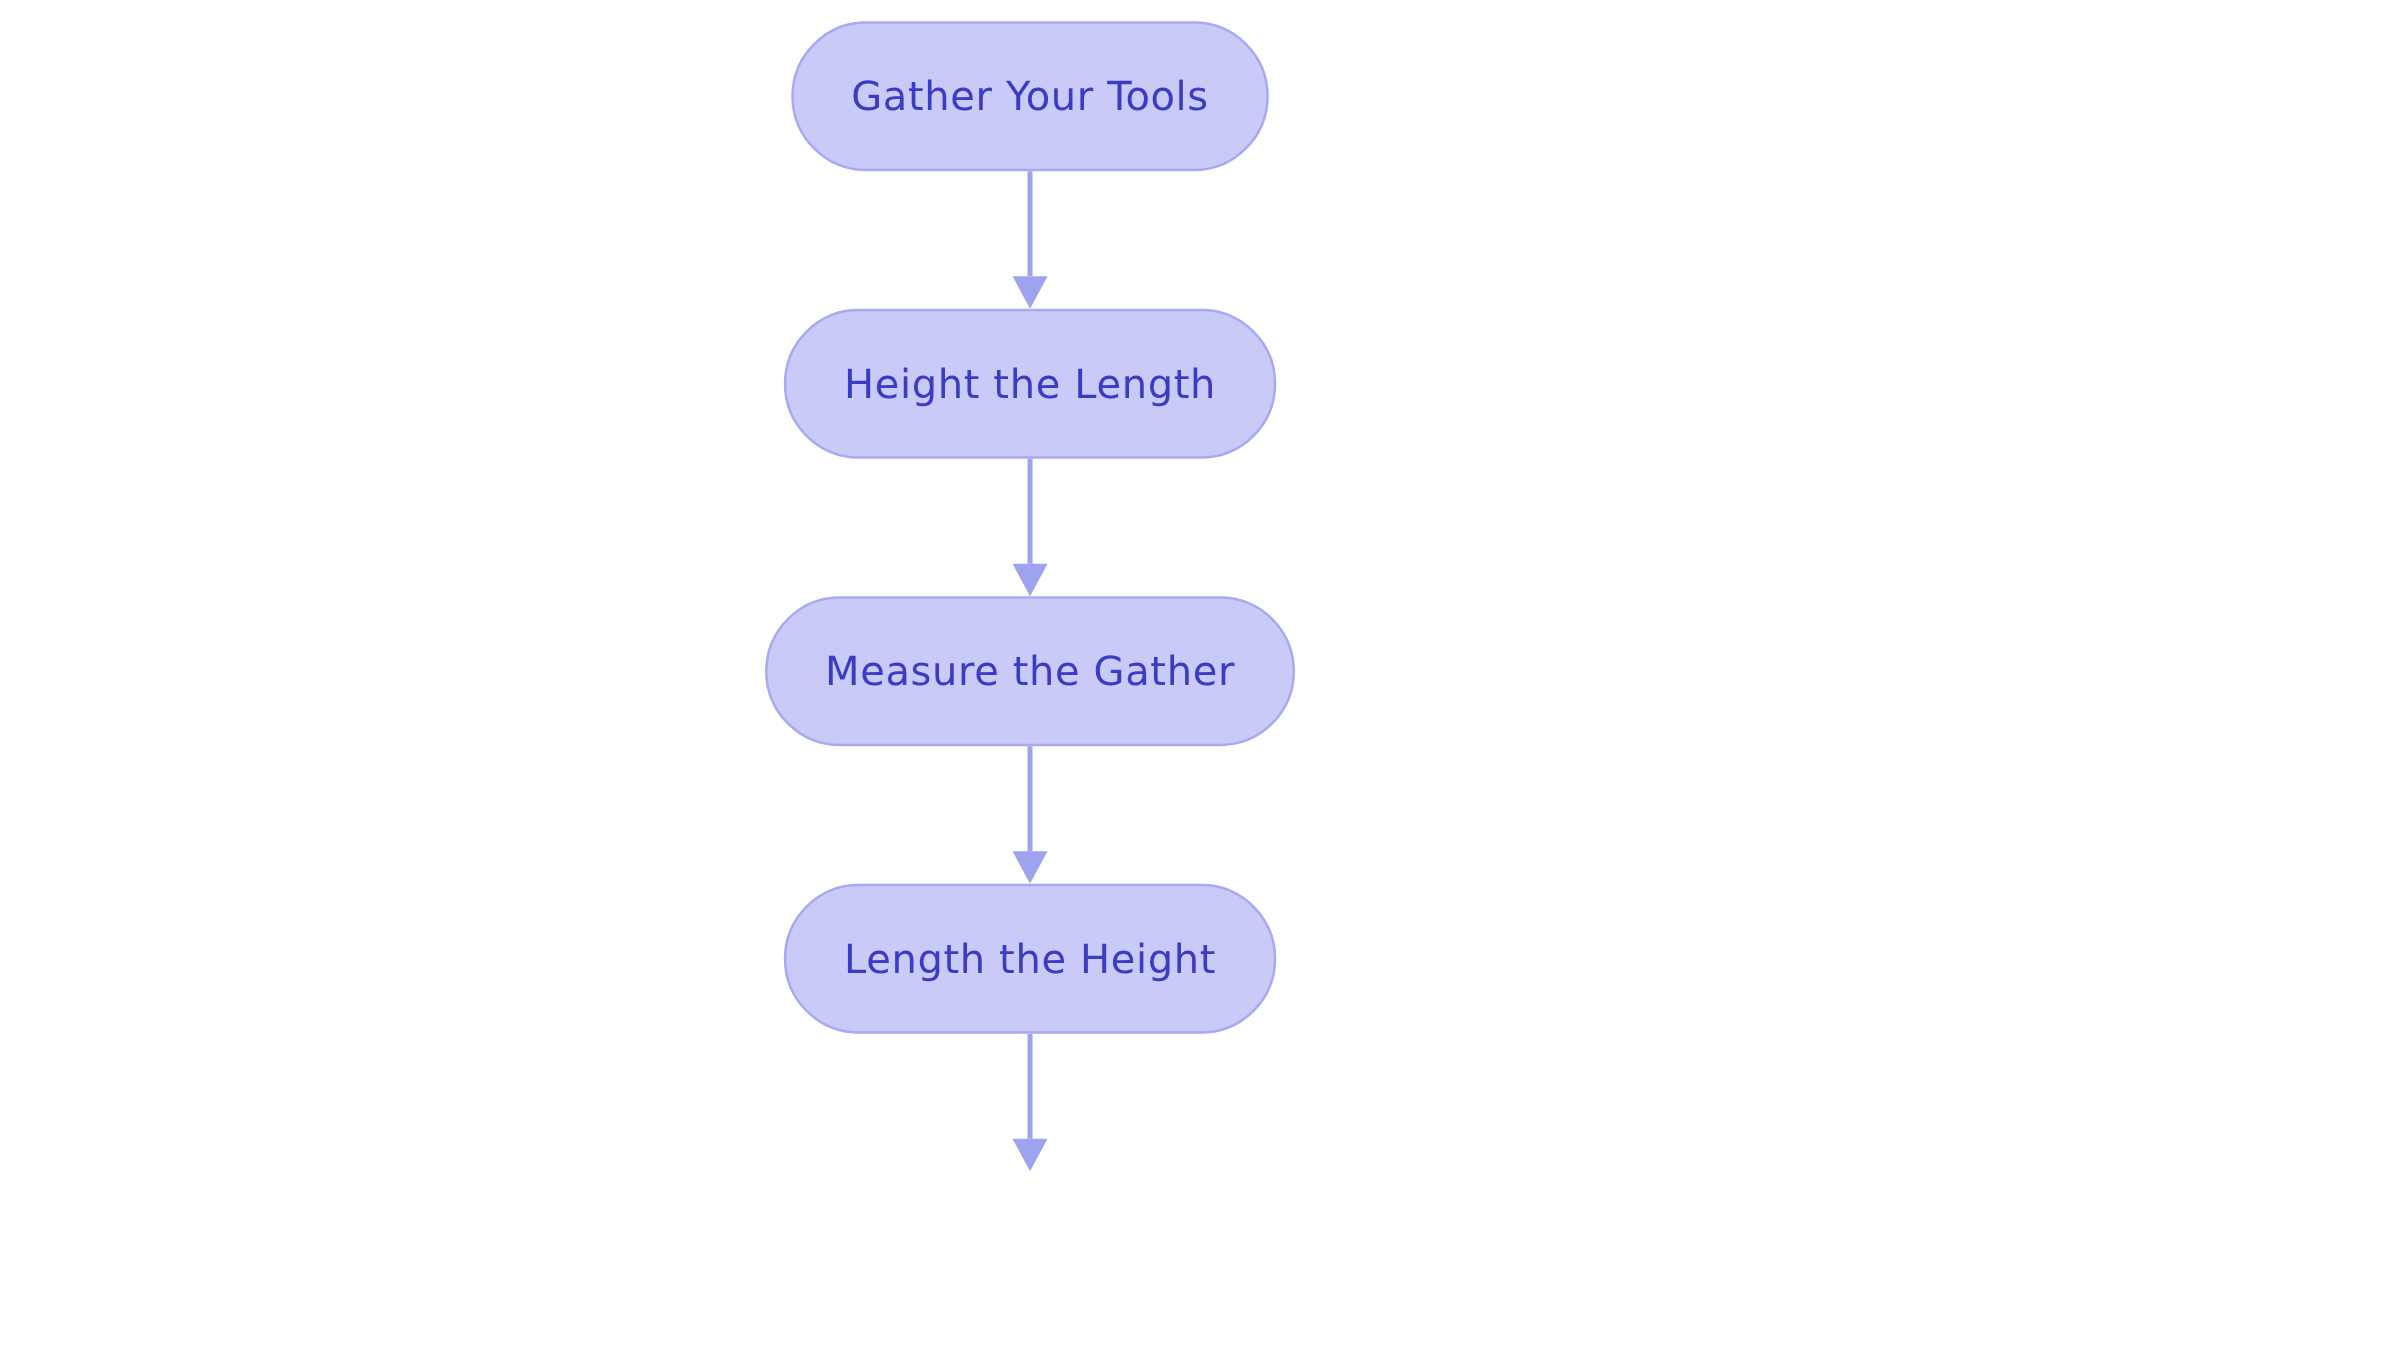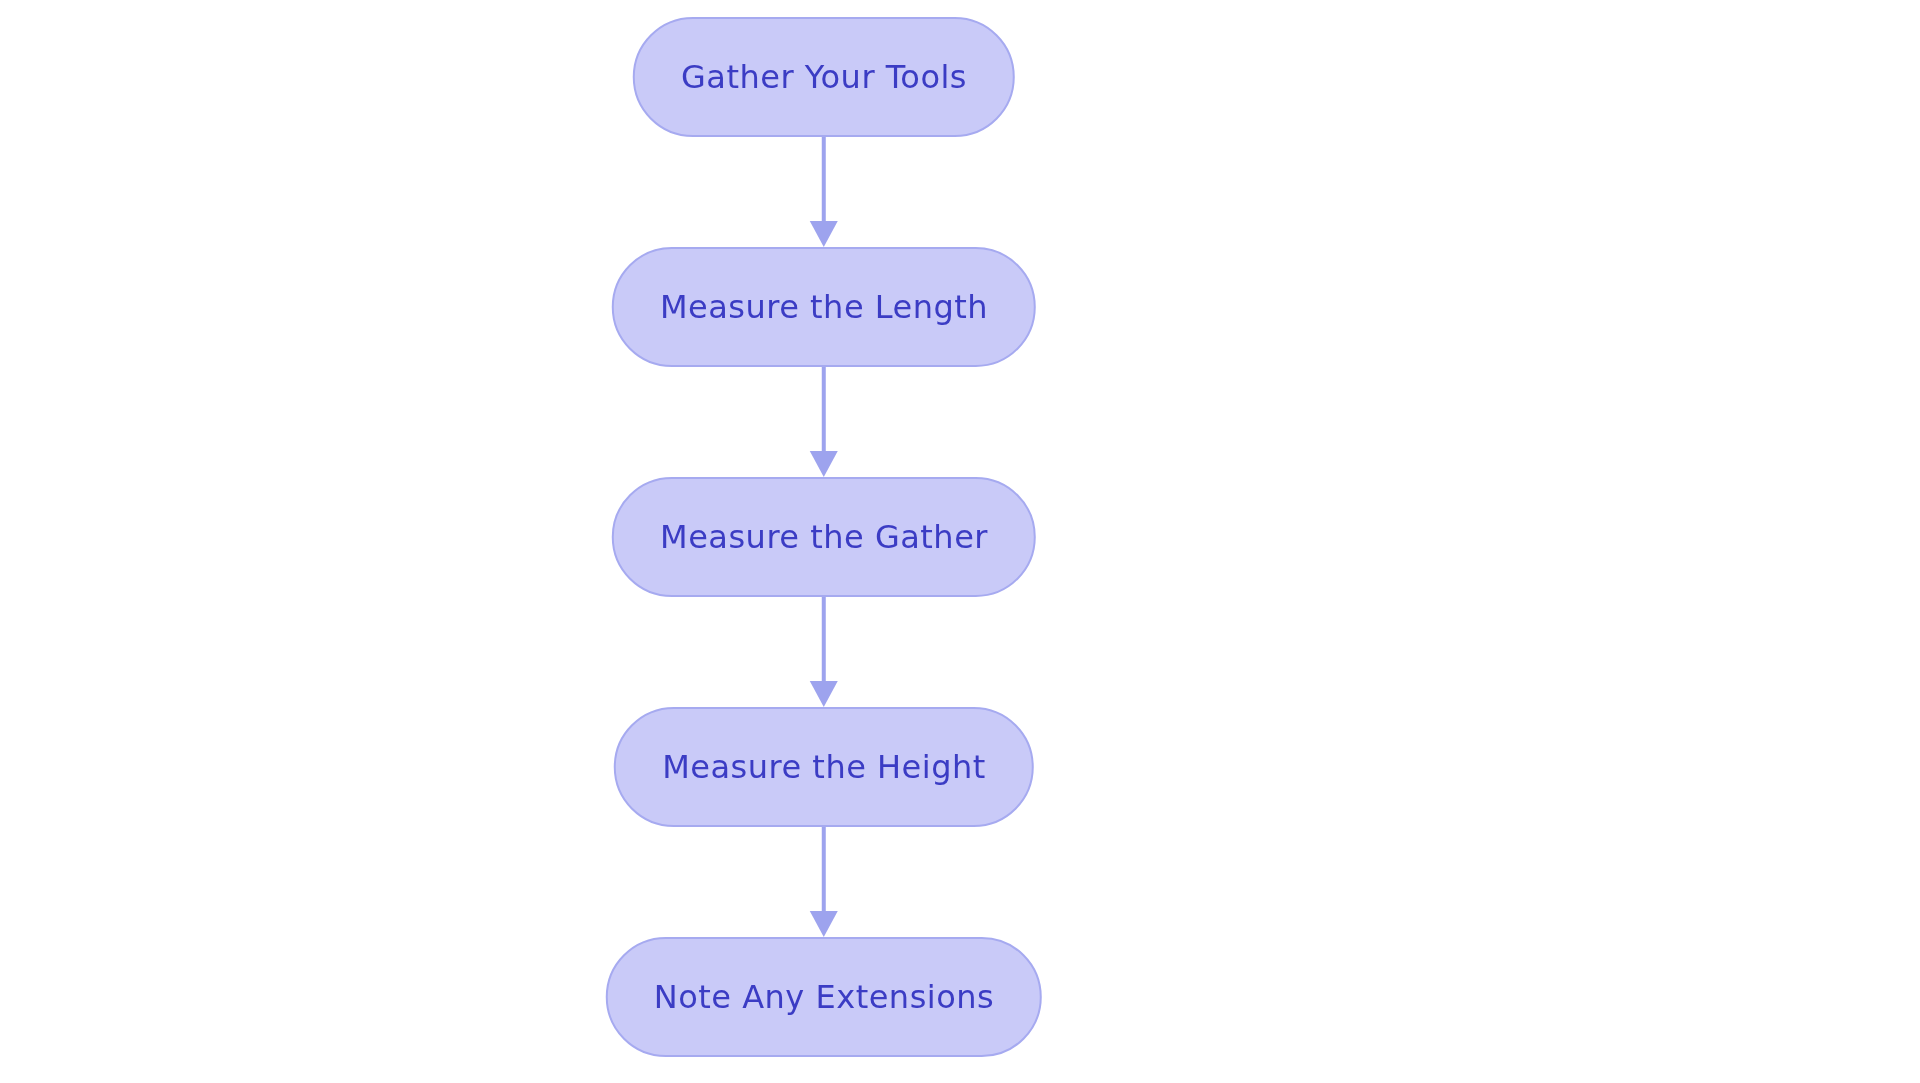--- a/index.html
+++ b/index.html
@@ -70,37 +70,36 @@
 <div class="canvas">
   <div class="flowchart">
 
     <div class="node">Gather Your Tools</div>
 
     <div class="connector">
       <span class="line"></span>
       <span class="head"></span>
     </div>
 
-    <div class="node">Measure the Length</div>
+    <div class="node">Height the Length</div>
 
     <div class="connector">
       <span class="line"></span>
       <span class="head"></span>
     </div>
 
     <div class="node">Measure the Gather</div>
 
     <div class="connector">
       <span class="line"></span>
       <span class="head"></span>
     </div>
 
-    <div class="node">Measure the Height</div>
+    <div class="node">Length the Height</div>
 
     <div class="connector">
       <span class="line"></span>
       <span class="head"></span>
     </div>
 
-    <div class="node">Note Any Extensions</div>
 
   </div>
 </div>
 
 </body></html>

